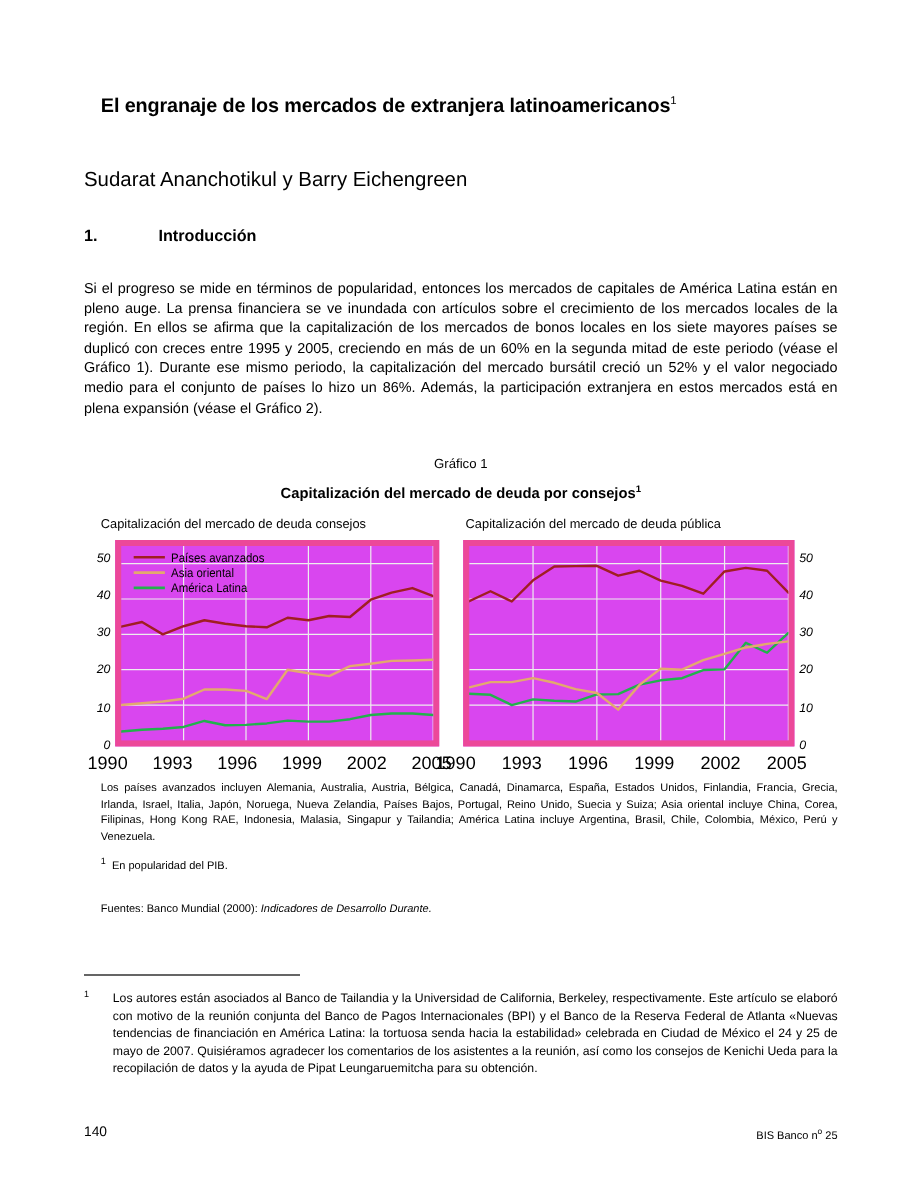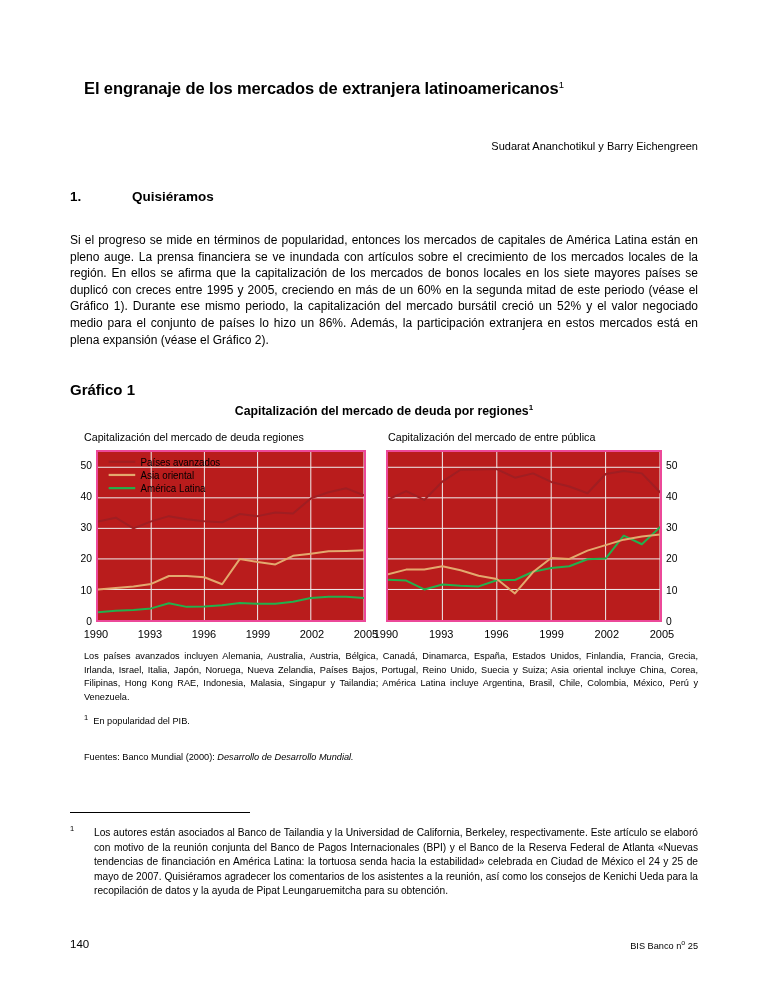--- a/index.html
+++ b/index.html
@@ -44,22 +44,22 @@
     font-weight: normal;
     vertical-align: super;
     line-height: 0;
   }
 
   .authors {
     position: absolute;
     top: 140px;
     left: 0;
     width: 628px;
-    text-align: right;
-    font-size: 11px;
+    text-align: left;
+    font-size: 17px;
   }
 
   .section-head {
     position: absolute;
     top: 189px;
     left: 0;
     width: 628px;
     font-size: 13.5px;
     font-weight: bold;
   }
@@ -77,22 +77,22 @@
     line-height: 16.6px;
     text-align: justify;
   }
 
   
   .chart-caption-num {
     position: absolute;
     top: 381px;
     left: 0;
     width: 628px;
-    font-size: 15px;
-    font-weight: bold;
+    text-align: center;
+    font-size: 11px;
   }
   .chart-caption-title {
     position: absolute;
     top: 404px;
     left: 0;
     width: 628px;
     text-align: center;
     font-size: 12.3px;
     font-weight: bold;
   }
@@ -122,45 +122,46 @@
     top: 0;
     height: 200px;
   }
   .panel.left  { left: 0px;   width: 300px; }
   .panel.right { left: 312px; width: 316px; }
 
   .plot {
     position: absolute;
     top: 2px;
     height: 172px;
-    background: #b91c1c;
-    border: 2px solid #ec4899;
+    background: #d946ef;
+    border: 5px solid #ec4899;
     box-sizing: border-box;
   }
   .panel.left .plot  { left: 26px;  right: 4px; }
   .panel.right .plot { left: 4px;   right: 36px; }
 
   .plot svg { display: block; width: 100%; height: 100%; }
 
   .ytick {
     position: absolute;
     font-size: 10.3px;
     line-height: 10px;
     white-space: nowrap;
+    font-style: italic;
   }
   .panel.left .ytick  { right: 278px; text-align: right; width: 40px; }
   .panel.right .ytick { left: 284px;  text-align: left;  width: 40px; }
 
   .xtick {
     position: absolute;
-    font-size: 11px;
+    font-size: 15px;
     top: 180px;
     width: 46px;
     margin-left: -23px;
-    text-align: center;
+    text-align: left;
   }
 
   
   .chart-note {
     position: absolute;
     top: 650px;
     left: 14px;
     width: 614px;
     font-size: 9.2px;
     line-height: 13.6px;
@@ -229,30 +230,30 @@
 <body>
 
 <div class="page">
   <div class="content">
 
     <h1 class="doc-title"><span>El engranaje de los mercados de extranjera latinoamericanos</span><sup>1</sup></h1>
 
     <div class="authors">Sudarat Ananchotikul y Barry Eichengreen</div>
 
     <div class="section-head">
-      <span class="section-num">1.</span><span>Quisiéramos</span>
+      <span class="section-num">1.</span><span>Introducción</span>
     </div>
 
     <p class="body-par">Si el progreso se mide en términos de popularidad, entonces los mercados de capitales de América Latina están en pleno auge. La prensa financiera se ve inundada con artículos sobre el crecimiento de los mercados locales de la región. En ellos se afirma que la capitalización de los mercados de bonos locales en los siete mayores países se duplicó con creces entre 1995 y 2005, creciendo en más de un 60% en la segunda mitad de este periodo (véase el Gráfico 1). Durante ese mismo periodo, la capitalización del mercado bursátil creció un 52% y el valor negociado medio para el conjunto de países lo hizo un 86%. Además, la participación extranjera en estos mercados está en plena expansión (véase el Gráfico 2).</p>
 
     <div class="chart-caption-num">Gráfico 1</div>
-    <div class="chart-caption-title"><span>Capitalización del mercado de deuda por regiones</span><sup>1</sup></div>
-
-    <div class="panel-sub left">Capitalización del mercado de deuda regiones</div>
-    <div class="panel-sub right">Capitalización del mercado de entre pública</div>
+    <div class="chart-caption-title"><span>Capitalización del mercado de deuda por consejos</span><sup>1</sup></div>
+
+    <div class="panel-sub left">Capitalización del mercado de deuda consejos</div>
+    <div class="panel-sub right">Capitalización del mercado de deuda pública</div>
 
     <div class="chart-wrap">
       <div class="panel left" id="panel-0">
         <div class="plot">
             <svg id="svg-0" viewBox="0 0 300 172" preserveAspectRatio="none">
               <line x1="0" x2="300" y1="140.72727272727272" y2="140.72727272727272" stroke="#eeeeee" stroke-width="1" vector-effect="non-scaling-stroke"></line>
               <line x1="0" x2="300" y1="109.45454545454545" y2="109.45454545454545" stroke="#eeeeee" stroke-width="1" vector-effect="non-scaling-stroke"></line>
               <line x1="0" x2="300" y1="78.18181818181819" y2="78.18181818181819" stroke="#eeeeee" stroke-width="1" vector-effect="non-scaling-stroke"></line>
               <line x1="0" x2="300" y1="46.90909090909091" y2="46.90909090909091" stroke="#eeeeee" stroke-width="1" vector-effect="non-scaling-stroke"></line>
               <line x1="0" x2="300" y1="15.636363636363654" y2="15.636363636363654" stroke="#eeeeee" stroke-width="1" vector-effect="non-scaling-stroke"></line>
@@ -315,21 +316,21 @@
           <div class="xtick" style="left: 59.2px;">1993</div>
           <div class="xtick" style="left: 114.4px;">1996</div>
           <div class="xtick" style="left: 169.6px;">1999</div>
           <div class="xtick" style="left: 224.8px;">2002</div>
           <div class="xtick" style="left: 280px;">2005</div>
         </div>
     </div>
 
     <div class="chart-note">Los países avanzados incluyen Alemania, Australia, Austria, Bélgica, Canadá, Dinamarca, España, Estados Unidos, Finlandia, Francia, Grecia, Irlanda, Israel, Italia, Japón, Noruega, Nueva Zelandia, Países Bajos, Portugal, Reino Unido, Suecia y Suiza; Asia oriental incluye China, Corea, Filipinas, Hong Kong RAE, Indonesia, Malasia, Singapur y Tailandia; América Latina incluye Argentina, Brasil, Chile, Colombia, México, Perú y Venezuela.</div>
     <div class="chart-fn"><sup>1</sup>&nbsp; <span>En popularidad del PIB.</span></div>
-    <div class="chart-src"><span>Fuentes: Banco Mundial (2000):</span> <i>Desarrollo de Desarrollo Mundial.</i></div>
+    <div class="chart-src"><span>Fuentes: Banco Mundial (2000):</span> <i>Indicadores de Desarrollo Durante.</i></div>
 
     <div class="fn-rule"></div>
     <div class="footnote">
       <span class="fn-mark">1</span>
       <span class="fn-body">Los autores están asociados al Banco de Tailandia y la Universidad de California, Berkeley, respectivamente. Este artículo se elaboró con motivo de la reunión conjunta del Banco de Pagos Internacionales (BPI) y el Banco de la Reserva Federal de Atlanta «Nuevas tendencias de financiación en América Latina: la tortuosa senda hacia la estabilidad» celebrada en Ciudad de México el 24 y 25 de mayo de 2007. Quisiéramos agradecer los comentarios de los asistentes a la reunión, así como los consejos de Kenichi Ueda para la recopilación de datos y la ayuda de Pipat Leungaruemitcha para su obtención.</span>
     </div>
 
     <div class="pg-num">140</div>
     <div class="pg-src"><span>BIS Banco n</span><sup>o</sup><span> 25</span></div>
 

